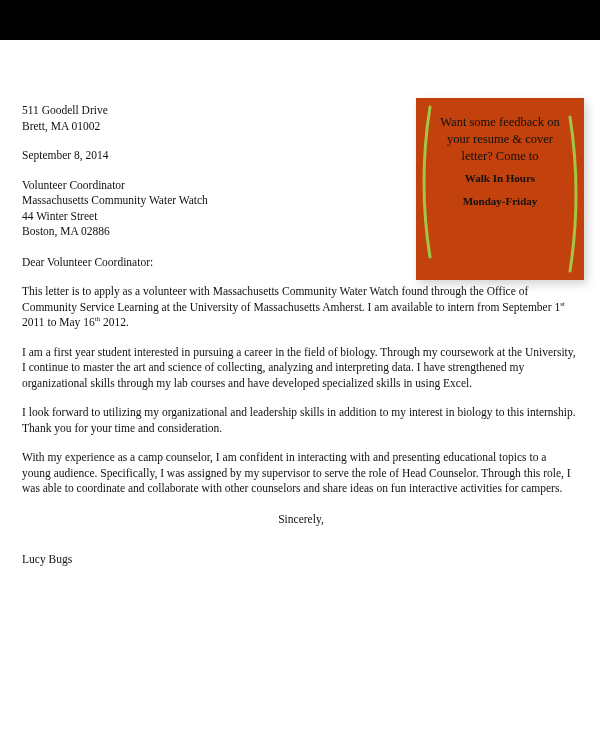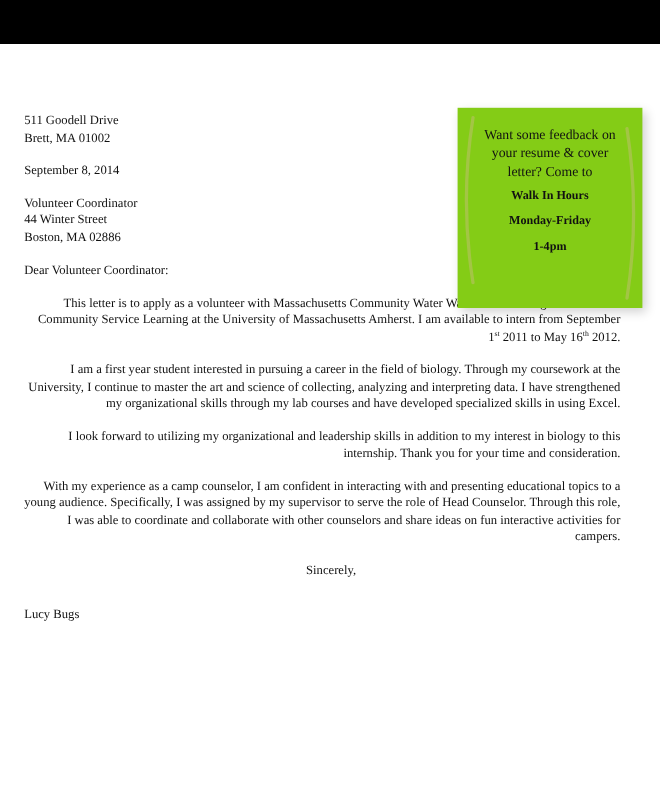--- a/index.html
+++ b/index.html
@@ -30,39 +30,39 @@
     position: relative;
     width: 600px;
     padding: 63px 20px 0 22px;
     font-size: 11.5px;
     line-height: 15.5px;
   }
   .addr-line, .recip-line { white-space: pre; }
   .date-line { margin: 14px 0; }
   .recipient { }
   .salutation { margin: 15px 0 14px 0; }
-  p.para { margin: 0 16px 14px 0; text-align: right; }
+  p.para { margin: 0 4px 14px 0; }
   sup.ord {
     font-size: 7px;
     line-height: 0;
     vertical-align: super;
   }
   .closing { margin-top: 15px; text-align: center; }
   .signature { margin-top: 25px; }
 
   
   .callout {
     position: absolute;
     top: 58px;          
     left: 416px;
     width: 168px;
     min-height: 168px;
     display: flex;
     align-items: stretch;
-    background: #84cc16;
+    background: #c2410c;
     box-shadow: 3px 4px 9px rgba(0,0,0,0.18);
     padding: 6px 0;
   }
   .bracket {
     flex: 0 0 16px;
     width: 16px;
   }
   .bracket path {
     stroke: var(--accent);
     stroke-width: 3;
@@ -96,38 +96,38 @@
   <div class="callout">
     <div class="bracket left">
       <svg width="16" height="156" viewBox="0 0 16 156" aria-hidden="true">
         <path d="M14,3 Q2,78 14,153"></path>
       </svg>
     </div>
     <div class="callout-text">
       <div class="callout-intro">Want some feedback on your resume &amp; cover letter? Come to</div>
       <div class="callout-bold">Walk In Hours</div>
       <div class="callout-bold">Monday-Friday</div>
-      <div class="callout-bold">1-4pm</div>
     </div>
     <div class="bracket right">
       <svg width="16" height="160" viewBox="0 0 16 160" aria-hidden="true">
         <path d="M2,3 Q14,80 2,157"></path>
       </svg>
     </div>
   </div>
 
   <div class="sender">
     <div class="addr-line">511 Goodell Drive</div>
     <div class="addr-line">Brett, MA 01002</div>
   </div>
 
   <div class="date-line">September 8, 2014</div>
 
   <div class="recipient">
     <div class="recip-line">Volunteer Coordinator</div>
+    <div class="recip-line">Massachusetts Community Water Watch</div>
     <div class="recip-line">44 Winter Street</div>
     <div class="recip-line">Boston, MA 02886</div>
   </div>
 
   <div class="salutation">Dear Volunteer Coordinator:</div>
 
   <p class="para"><span>This letter is to apply as a volunteer with Massachusetts Community Water Watch found through the Office of Community Service Learning at the University of Massachusetts Amherst. I am available to intern from September 1</span><sup class="ord">st</sup><span> 2011 to May 16</span><sup class="ord">th</sup><span> 2012.</span></p>
 
   <p class="para">I am a first year student interested in pursuing a career in the field of biology. Through my coursework at the University, I continue to master the art and science of collecting, analyzing and interpreting data. I have strengthened my organizational skills through my lab courses and have developed specialized skills in using Excel.</p>
 

